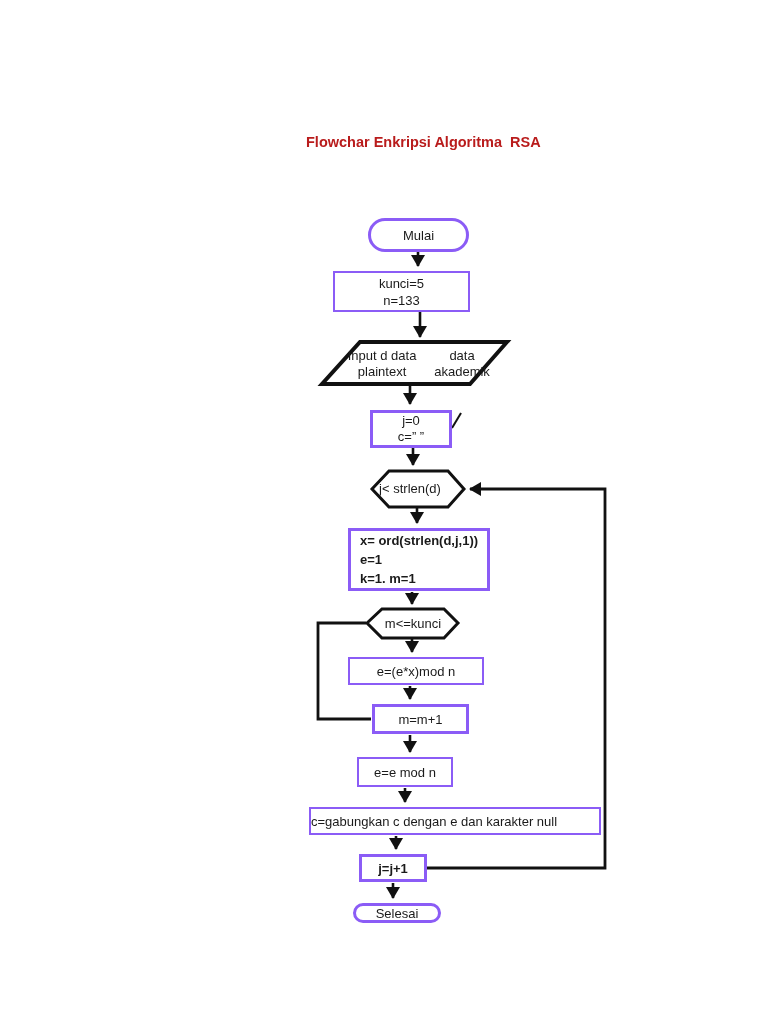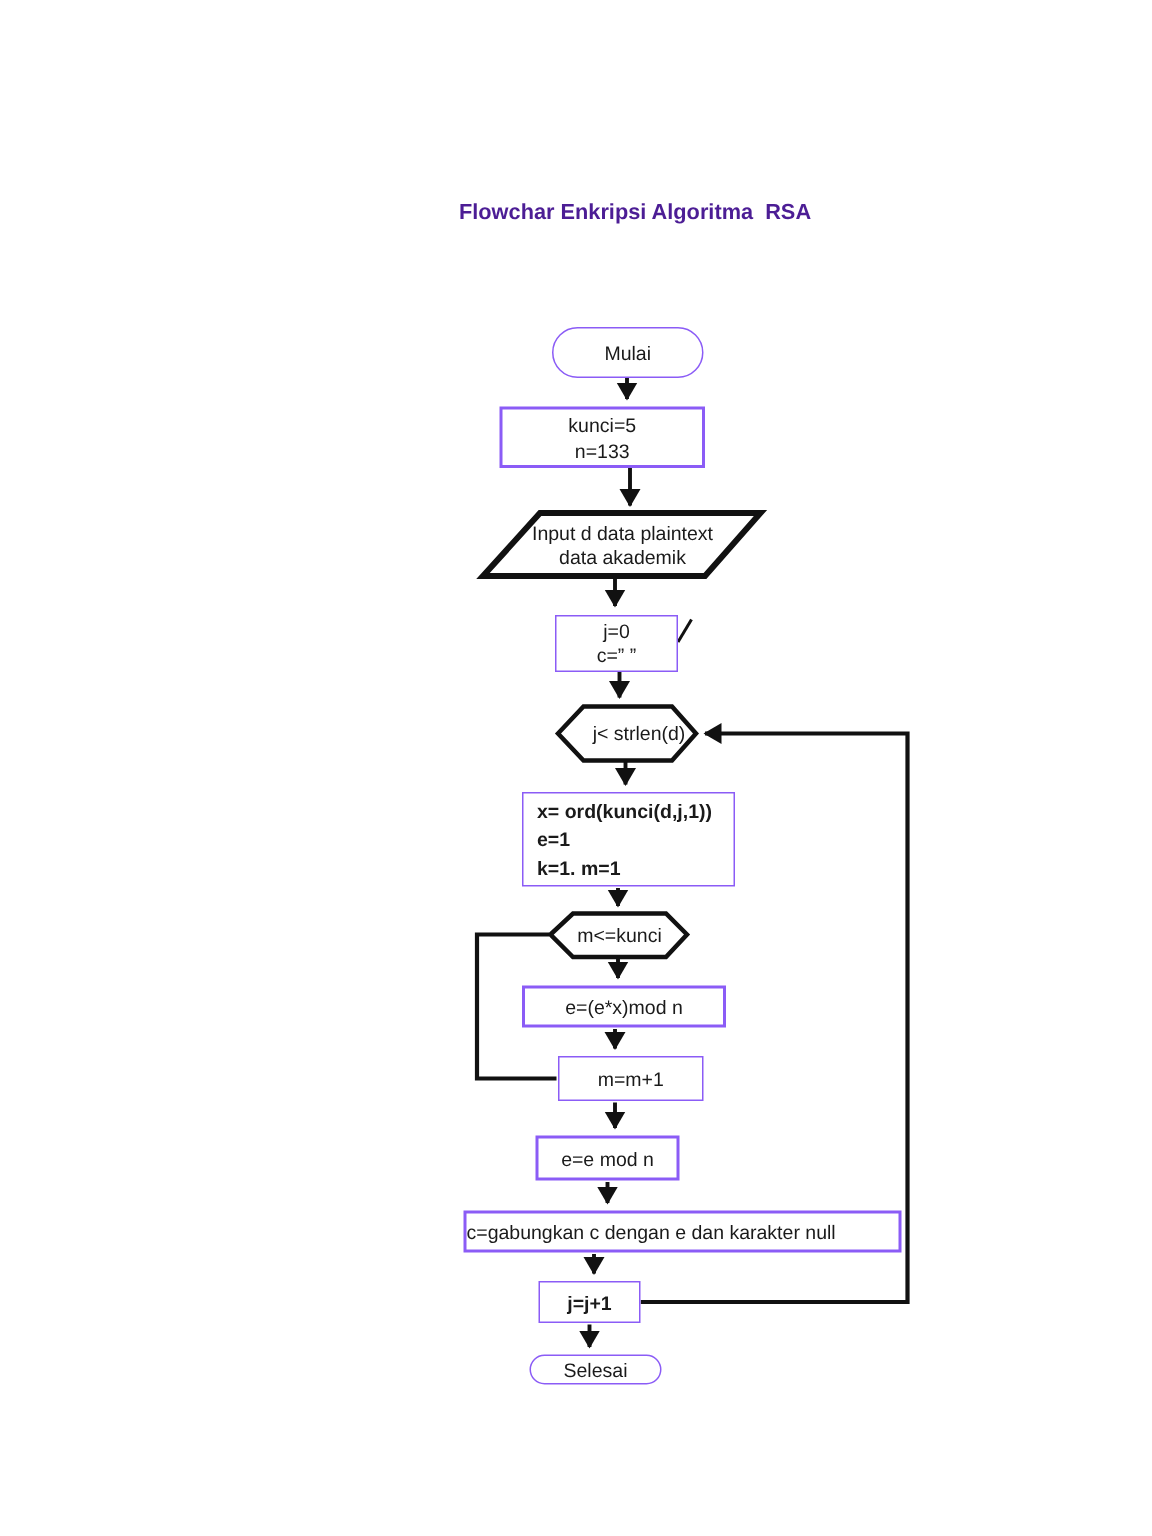--- a/index.html
+++ b/index.html
@@ -10,45 +10,45 @@
     font-family:"Liberation Sans", sans-serif;
     color:#1a1a1a;
     overflow:hidden;
   }
   #title{
     position:absolute;
     left:306px;top:134px;
     font-size:14.5px;
     font-weight:bold;
     white-space:pre;
-    color:#4c1d95;
+    color:#b91c1c;
   }
   svg#wires{
     position:absolute;left:0;top:0;width:768px;height:1024px;
   }
   .node{
     position:absolute;
     box-sizing:border-box;
     background:#ffffff;
-    border:1px solid #8b5cf6;
+    border:3px solid #8b5cf6;
     display:flex;
     flex-direction:column;
     align-items:center;
     justify-content:center;
     font-size:13px;
     line-height:17px;
     text-align:center;
   }
   .node span{display:block;}
   .thin{border-width:2px;}
   .stadium{border-radius:18px;}
   .overlay{
     position:absolute;
     display:flex;
-    flex-direction:column;
+    flex-direction:row;
     align-items:center;
     justify-content:center;
     font-size:13px;
     line-height:16px;
     text-align:center;
     background:transparent;
   }
   .left-align{align-items:flex-start;text-align:left;}
   .bold{font-weight:bold;}
   #node-char-setup{padding-left:9px;line-height:19px;}
@@ -106,26 +106,26 @@
   <div class="overlay" style="left:335px;top:346px;width:160px;height:36px;">
     <span>Input d data plaintext</span>
     <span>data akademik</span>
   </div>
 
   <div class="node" style="left:370px;top:410px;width:82px;height:38px;line-height:16px;">
     <span>j=0</span>
     <span>c=” ”</span>
   </div>
 
-  <div class="overlay" style="left:382px;top:480px;width:88px;height:18px;">
+  <div class="overlay" style="left:366px;top:480px;width:88px;height:18px;">
     <span>j&lt; strlen(d)</span>
   </div>
 
   <div class="node left-align bold" id="node-char-setup" style="left:348px;top:528px;width:142px;height:63px;">
-    <span>x= ord(kunci(d,j,1))</span>
+    <span>x= ord(strlen(d,j,1))</span>
     <span>e=1</span>
     <span>k=1. m=1</span>
   </div>
 
   <div class="overlay" style="left:370px;top:615px;width:86px;height:17px;">
     <span>m&lt;=kunci</span>
   </div>
 
   <div class="node thin" style="left:348px;top:657px;width:136px;height:28px;">
     <span>e=(e*x)mod n</span>

